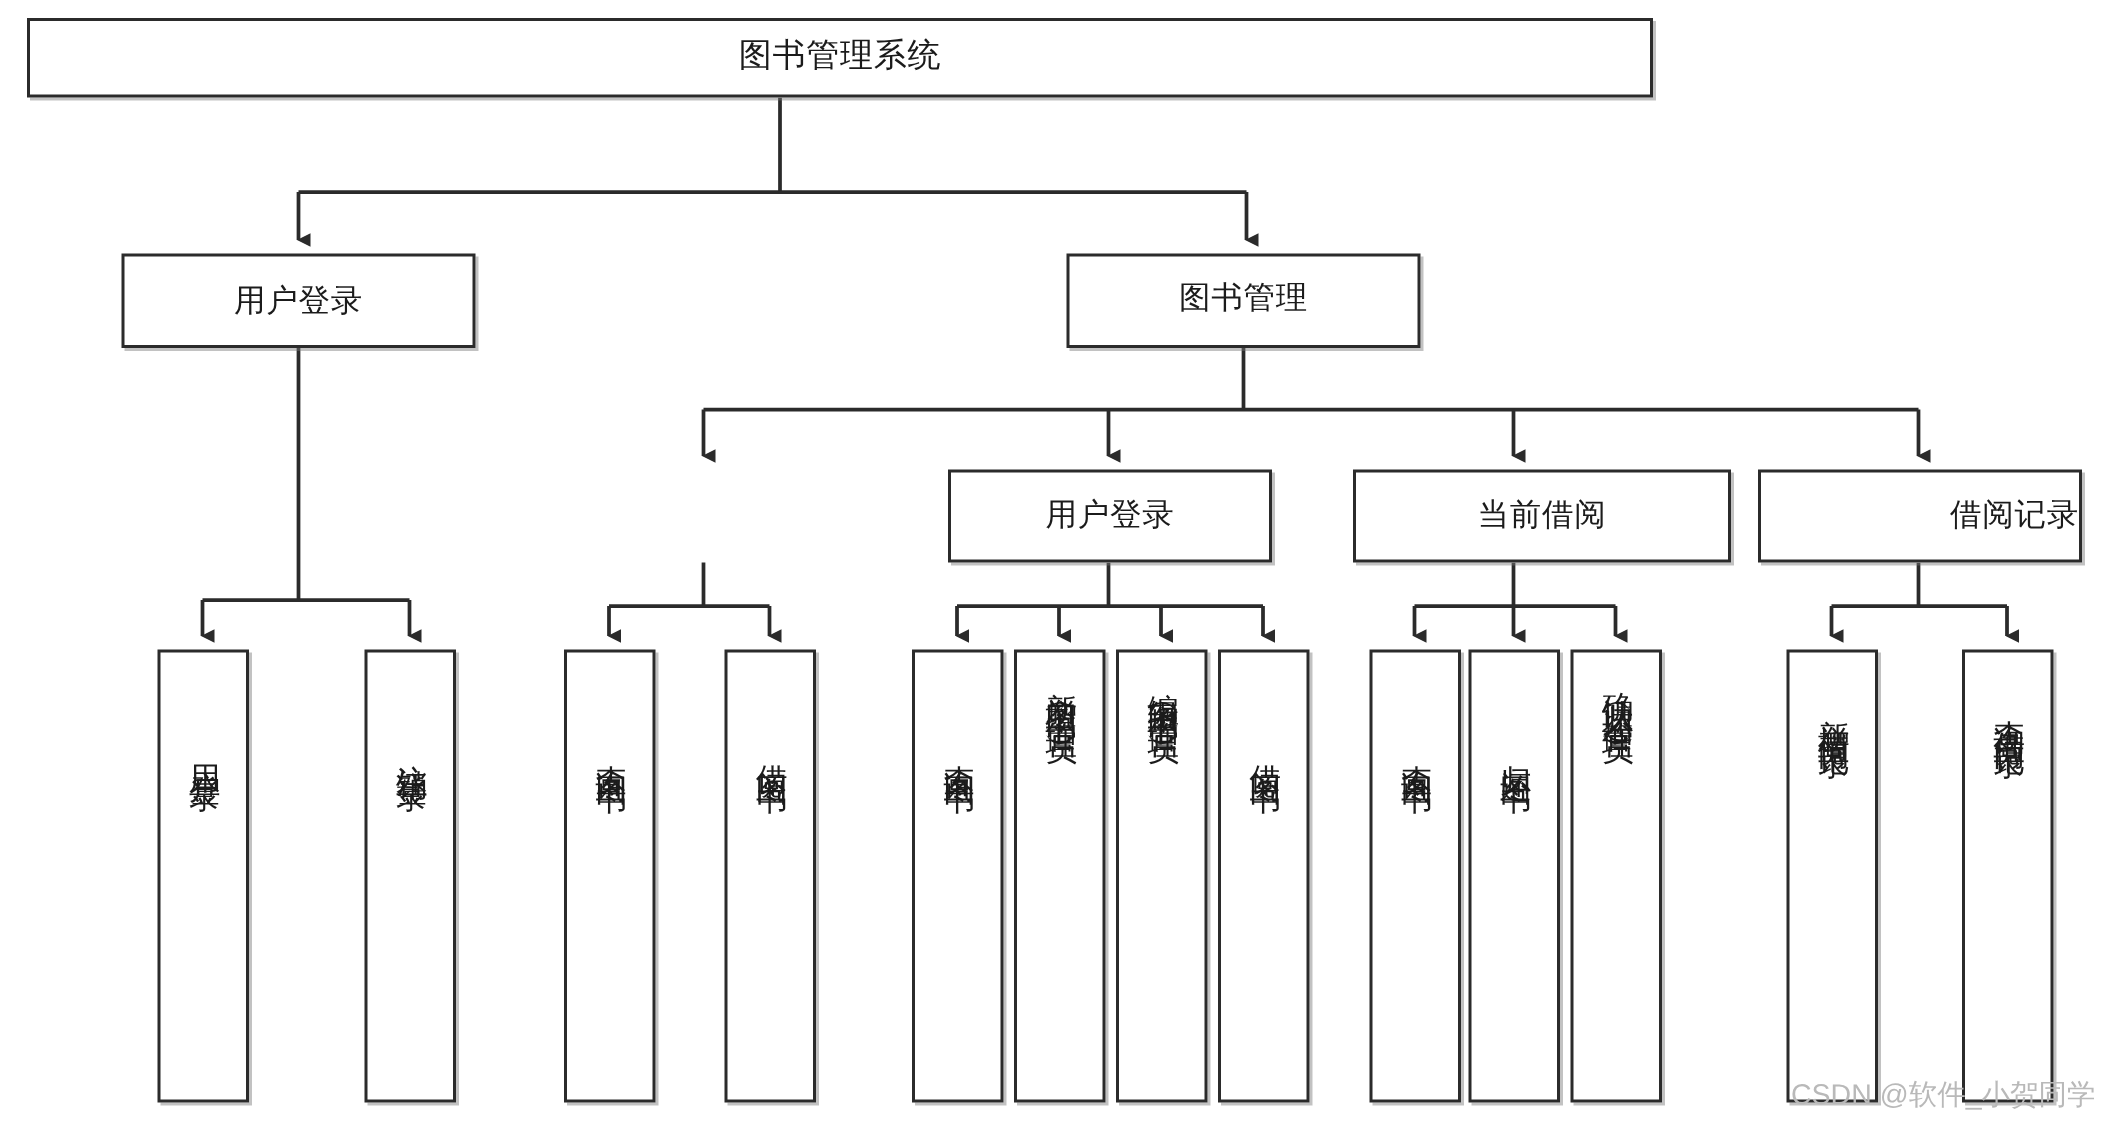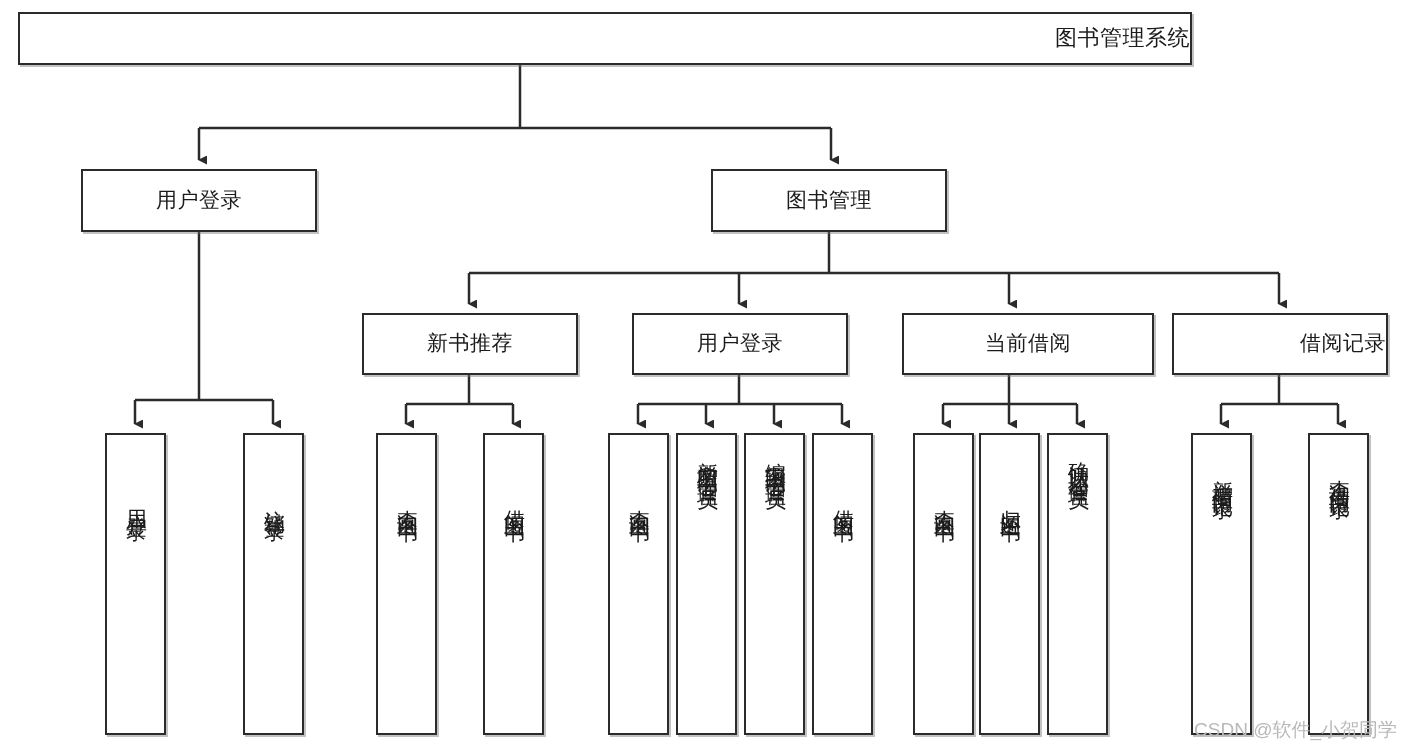--- a/index.html
+++ b/index.html
@@ -112,35 +112,32 @@
       <path d="M1009,404 L1009,424" marker-end="url(#ah)"></path>
       <path d="M1077,404 L1077,424" marker-end="url(#ah)"></path>
 
       <path d="M1279,375 L1279,404"></path>
       <path d="M1221,404 L1338,404"></path>
       <path d="M1221,404 L1221,424" marker-end="url(#ah)"></path>
       <path d="M1338,404 L1338,424" marker-end="url(#ah)"></path>
     </g>
   </svg>
 
-  <div class="node h-node root" style="left:18px;top:12px;width:1174px;height:53px;justify-content:flex-end;">
+  <div class="node h-node root" style="left:18px;top:12px;width:1084px;height:53px;">
     <span class="lbl">图书管理系统</span>
   </div>
 
   <div class="node h-node" style="left:81px;top:169px;width:236px;height:63px;">
     <span class="lbl">用户登录</span>
   </div>
 
-  <div class="node h-node" style="left:711px;top:169px;width:236px;height:63px;">
+  <div class="node h-node" style="left:711px;top:169px;width:236px;height:63px;font-family:Liberation Mono, monospace;">
     <span class="lbl">图书管理</span>
   </div>
 
-  <div class="node h-node" style="left:362px;top:313px;width:216px;height:62px;">
-    <span class="lbl">新书推荐</span>
-  </div>
 
   <div class="node h-node" style="left:632px;top:313px;width:216px;height:62px;">
     <span class="lbl">用户登录</span>
   </div>
 
   <div class="node h-node" style="left:902px;top:313px;width:252px;height:62px;">
     <span class="lbl">当前借阅</span>
   </div>
 
   <div class="node h-node" style="left:1172px;top:313px;width:216px;height:62px;justify-content:flex-end;">

